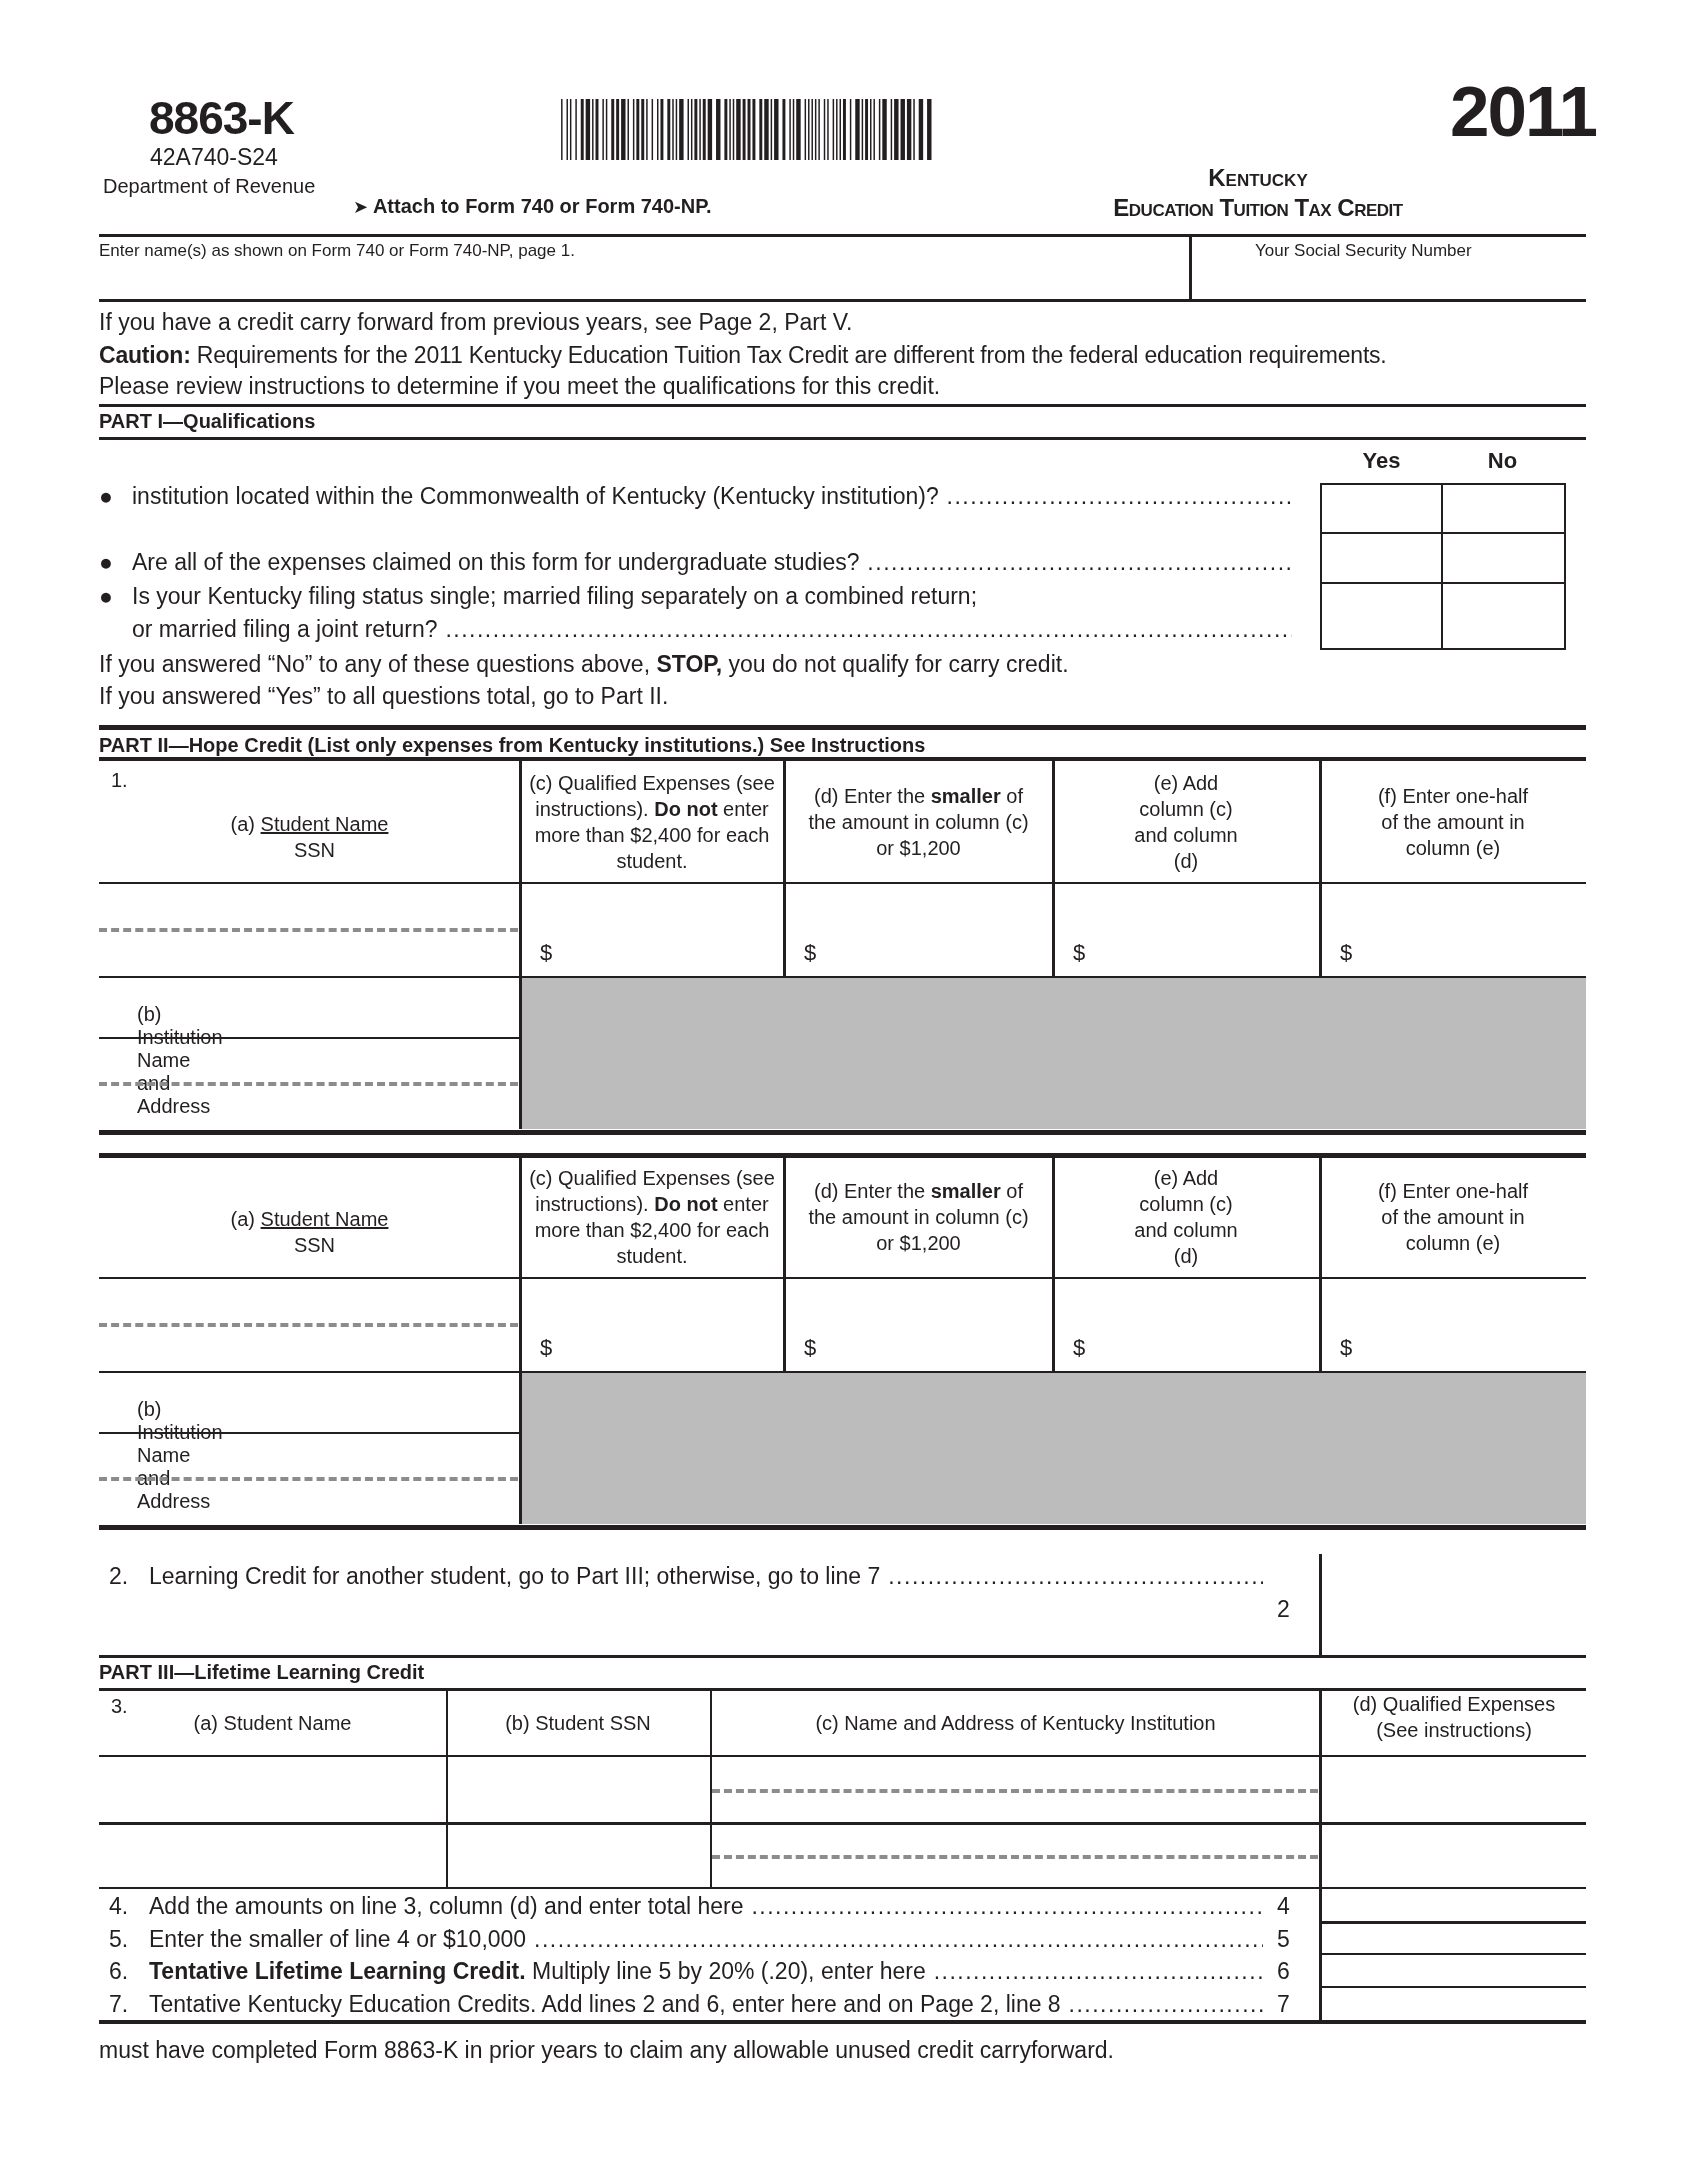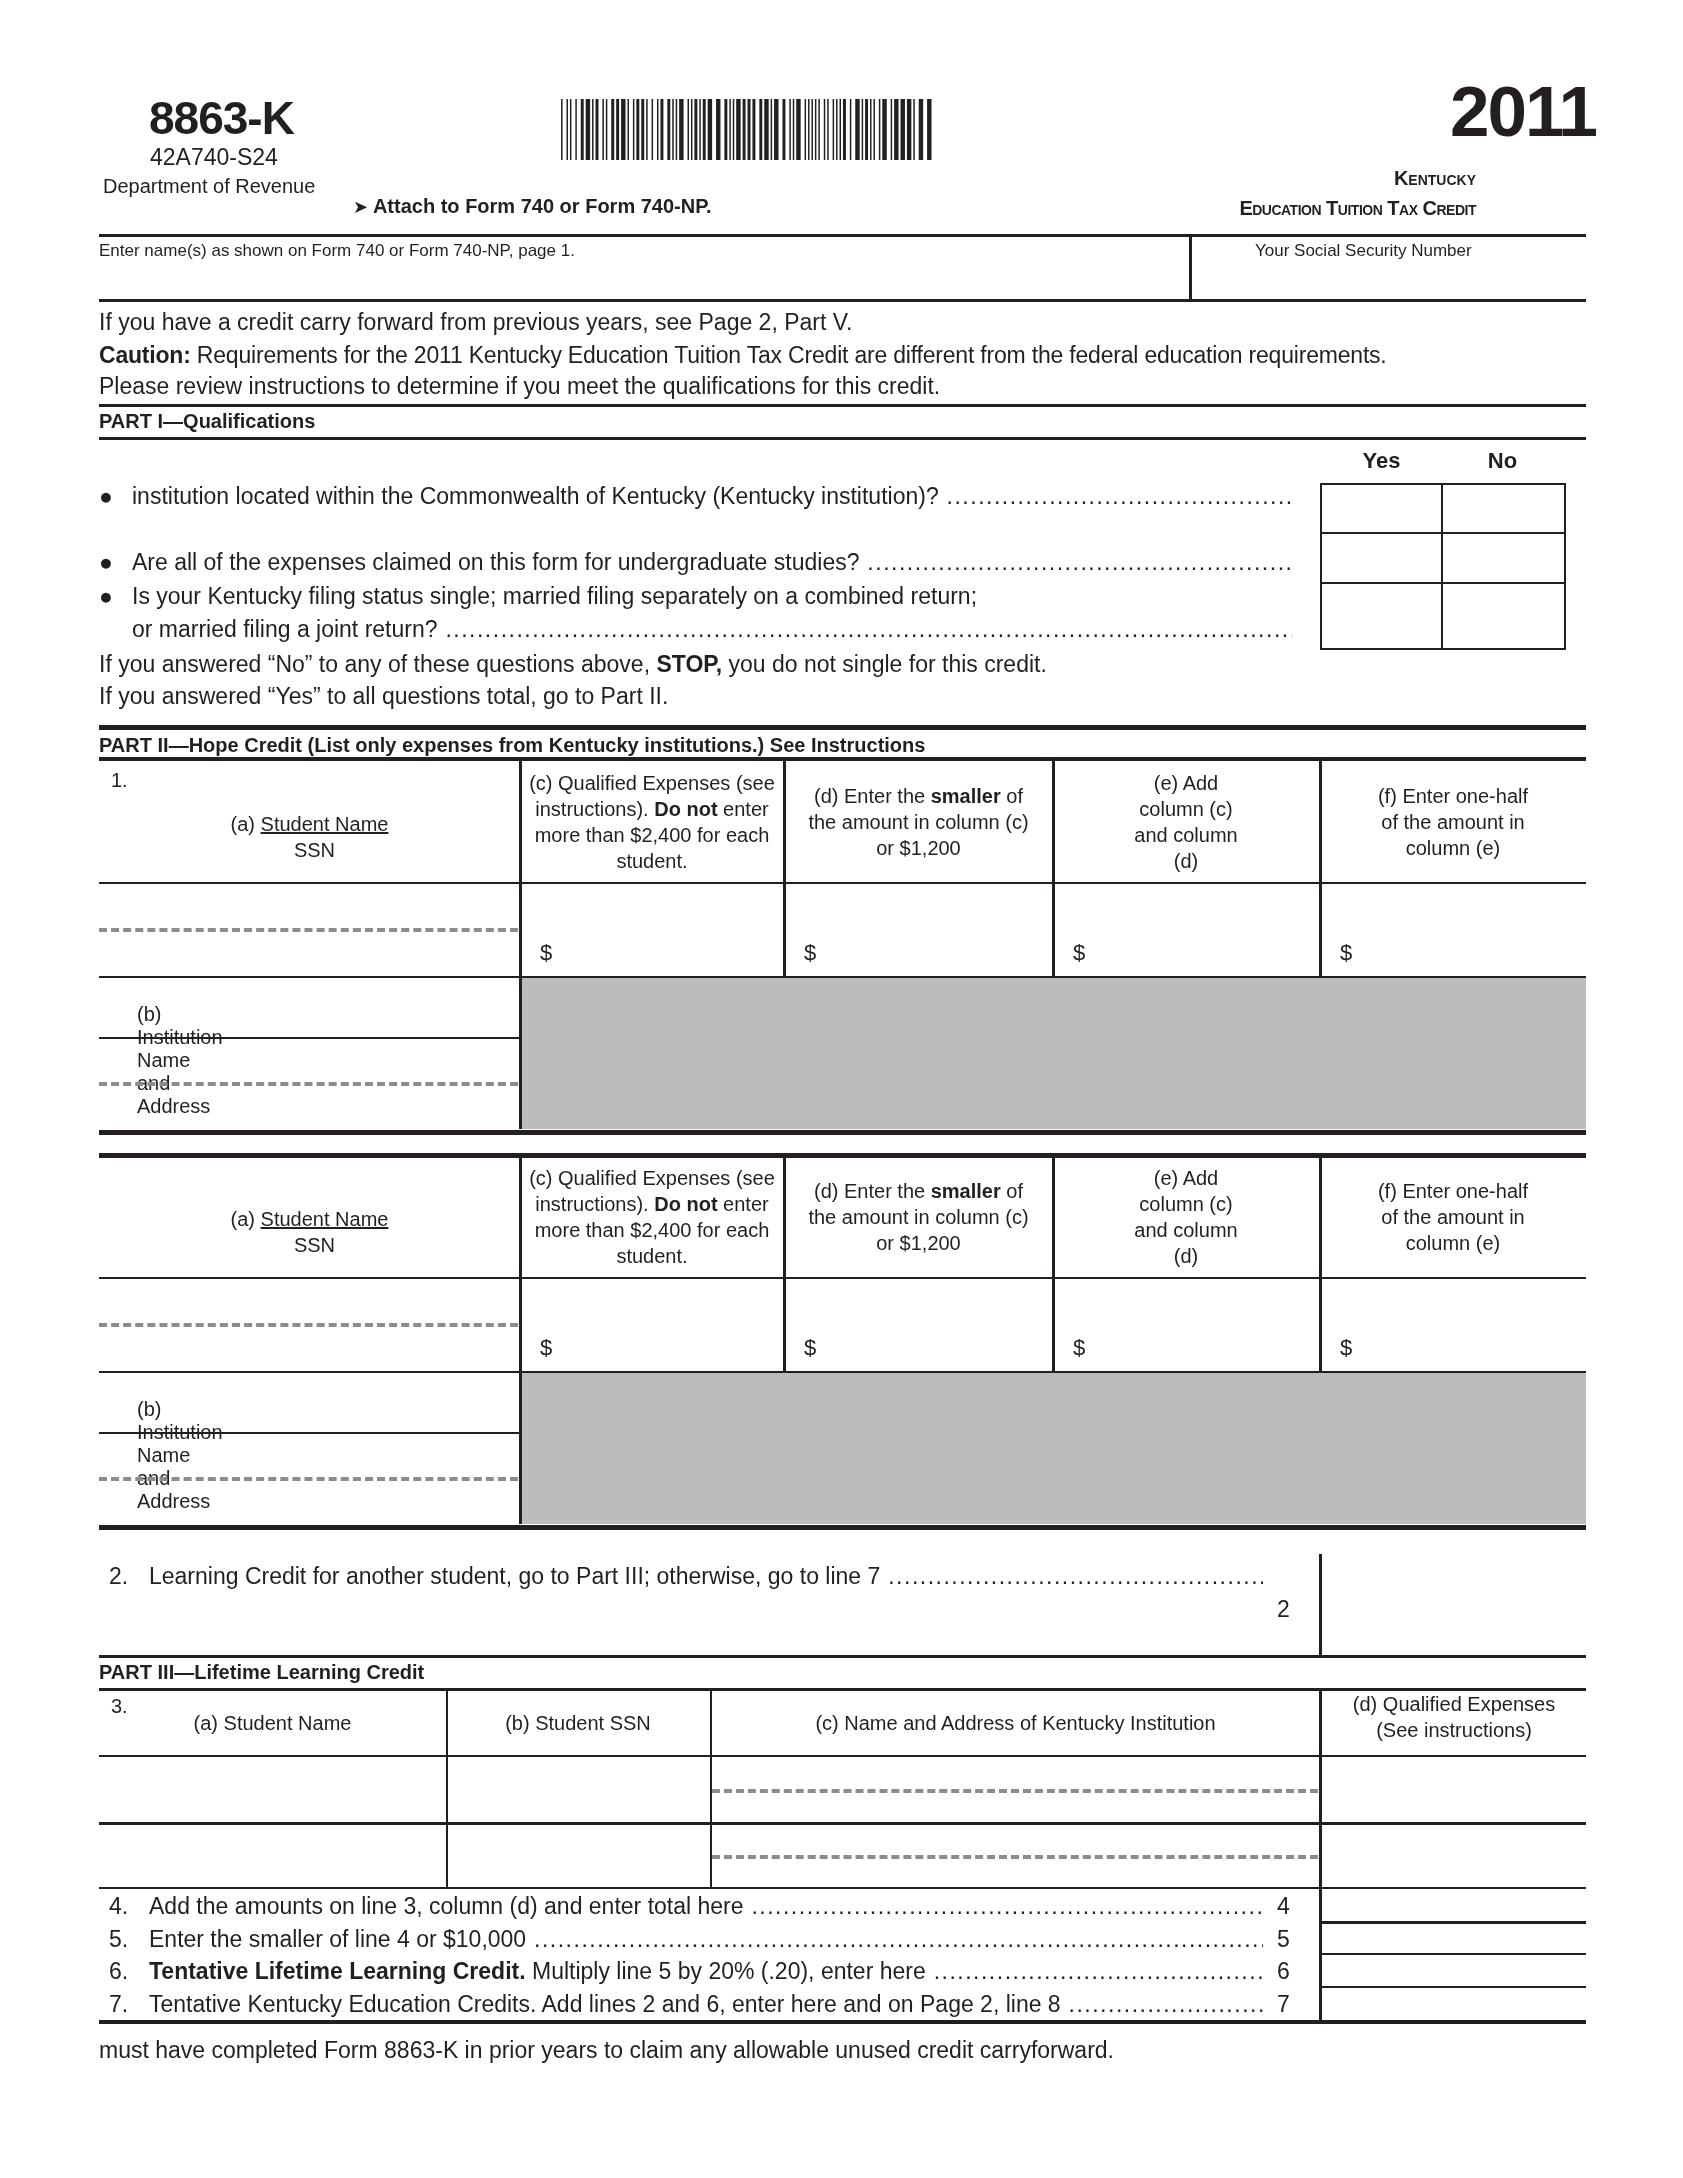--- a/index.html
+++ b/index.html
@@ -103,21 +103,21 @@
       <rect x="372" y="0" width="4.5" height="62" fill="#231f20"></rect>
     </svg>
 </div>
 
 <div class="abs b" style="left:353px; top:195px; font-size:20px;">
   <span style="font-size:18px;">➤</span>
   <span>Attach to Form 740 or Form 740-NP.</span>
 </div>
 
 <div class="abs b" style="left:1450px; top:71px; font-size:71px; letter-spacing:-2px;">2011</div>
-<div class="abs b ctr" style="left:1040px; top:163px; width:436px; font-size:20px; line-height:30px; font-variant:small-caps;text-align:right;">
+<div class="abs b ctr" style="left:1040px; top:163px; width:436px; font-size:24px; line-height:30px; font-variant:small-caps;">
   <div>Kentucky</div>
   <div style="letter-spacing:-0.5px;">Education Tuition Tax Credit</div>
 </div>
 
 <div class="hl" style="left:99px; top:234px; width:1487px; height:3px;"></div>
 <div class="abs" style="left:99px; top:241px; font-size:17px;">Enter name(s) as shown on Form 740 or Form 740-NP, page 1.</div>
 <input class="input" style="left: 99px; top: 265px; width: 1079px; height: 32px;" value="">
 <div class="vl" style="left:1189px; top:236px; width:3px; height:65px;"></div>
 <div class="abs" style="left:1255px; top:241px; font-size:17px;">Your Social Security Number</div>
 <input class="input" style="left: 1198px; top: 265px; width: 381px; height: 32px;" value="">
@@ -156,21 +156,21 @@
   <span style="position:absolute; left:0;">●</span>
   <div style="margin-left:33px; white-space:nowrap; overflow:hidden;"><span>Are all of the expenses claimed on this form for undergraduate studies?</span><span class="leader" style="letter-spacing: 1.5px;"> ....................................................................................................................................................................................................................................................................</span></div>
 </div>
 <div class="abs body22" style="left:99px; top:580px; width:1193px;">
   <span style="position:absolute; left:0;">●</span>
   <div style="margin-left:33px;">Is your Kentucky filing status single; married filing separately on a combined return;</div>
   <div style="margin-left:33px; white-space:nowrap; overflow:hidden;"><span>or married filing a joint return?</span><span class="leader" style="letter-spacing: 1.5px;"> ....................................................................................................................................................................................................................................................................</span></div>
 </div>
 
 <div class="abs body22" style="left:99px; top:648px;">
-  <span>If you answered “No” to any of these questions above, </span><span class="b">STOP,</span><span> you do not single for this credit.</span>
+  <span>If you answered “No” to any of these questions above, </span><span class="b">STOP,</span><span> you do not qualify for carry credit.</span>
 </div>
 <div class="abs body22" style="left:99px; top:680px;">If you answered “Yes” to all questions total, go to Part II.</div>
 
 <div class="hl" style="left:99px; top:725px; width:1487px; height:5px;"></div>
 <div class="abs b" style="left:99px; top:734px; font-size:20px;">PART II—Hope Credit (List only expenses from Kentucky institutions.) See Instructions</div>
 <div class="hl" style="left:99px; top:757px; width:1487px; height:4px;"></div>
 
 <div id="part2-blocks">
     <div style="position:absolute; left:0; top:0;">
       <div class="abs" style="left:111px; top:769px; font-size:20px;">1.</div>

